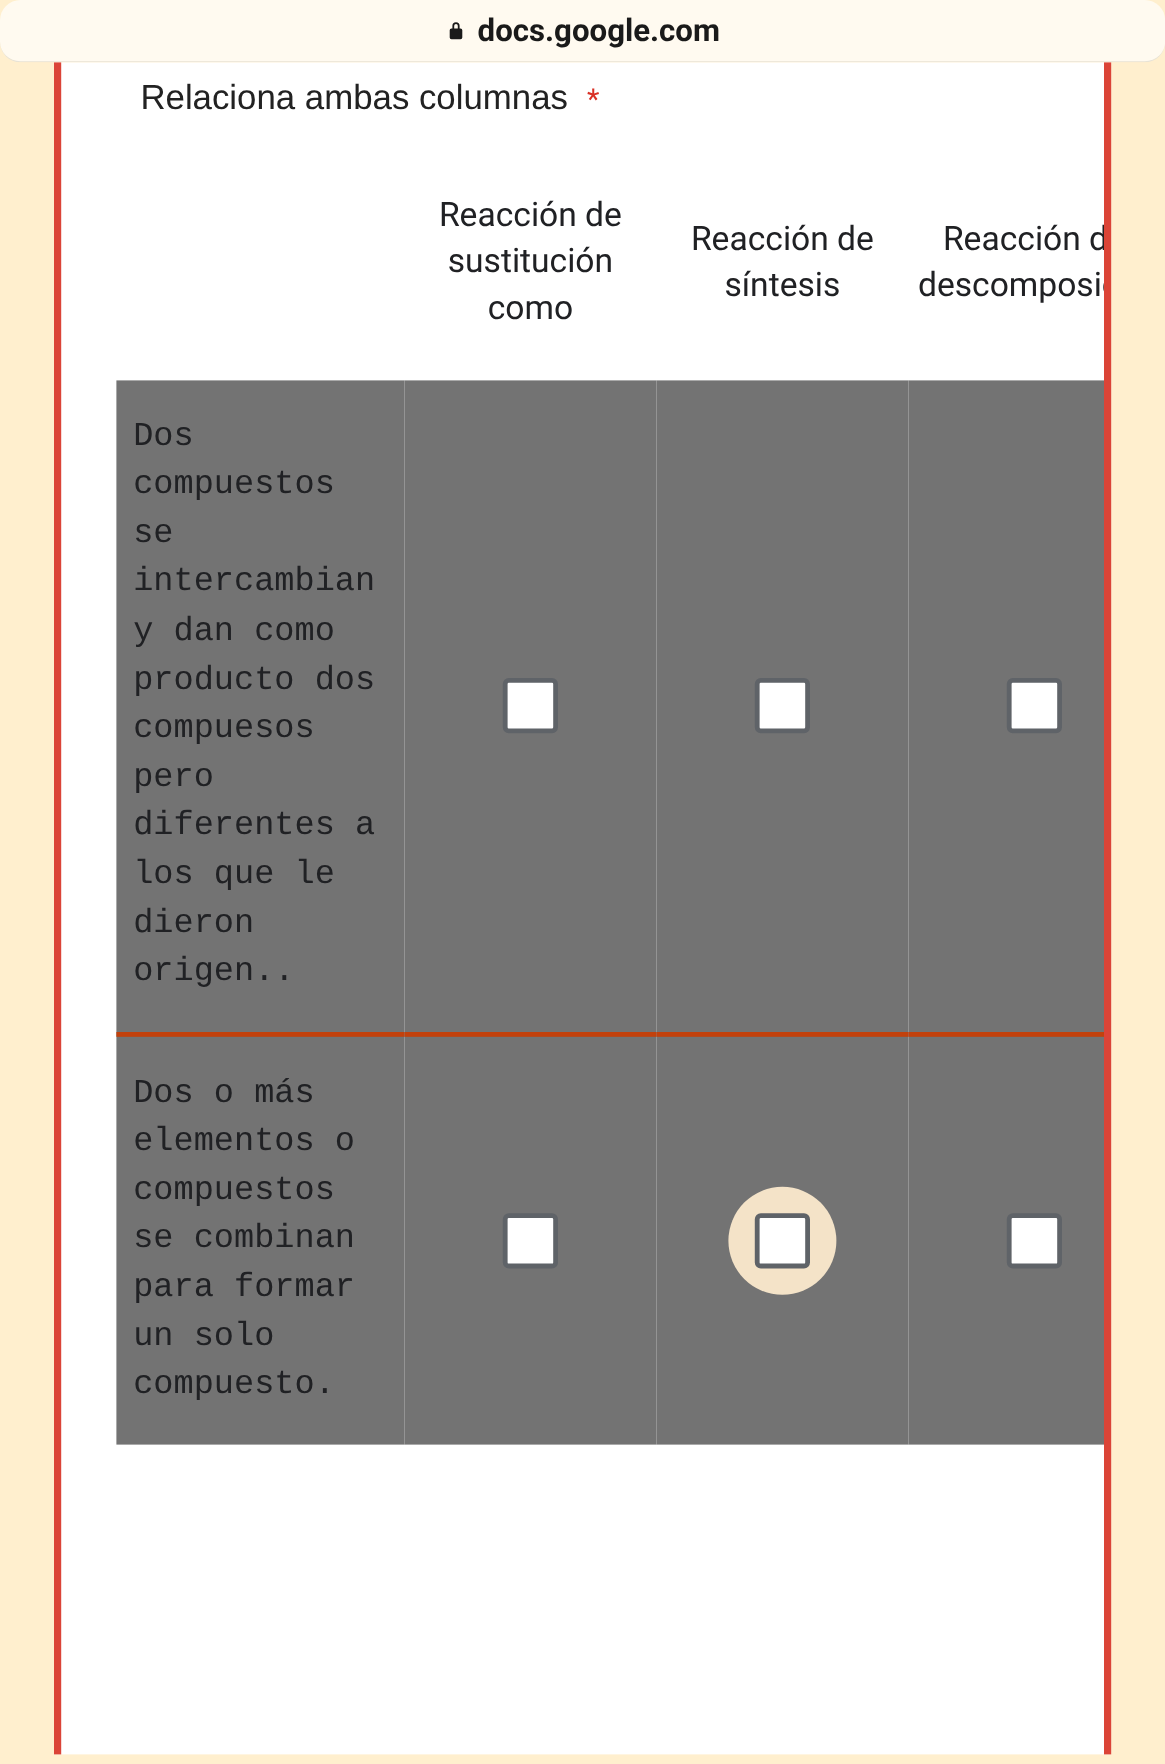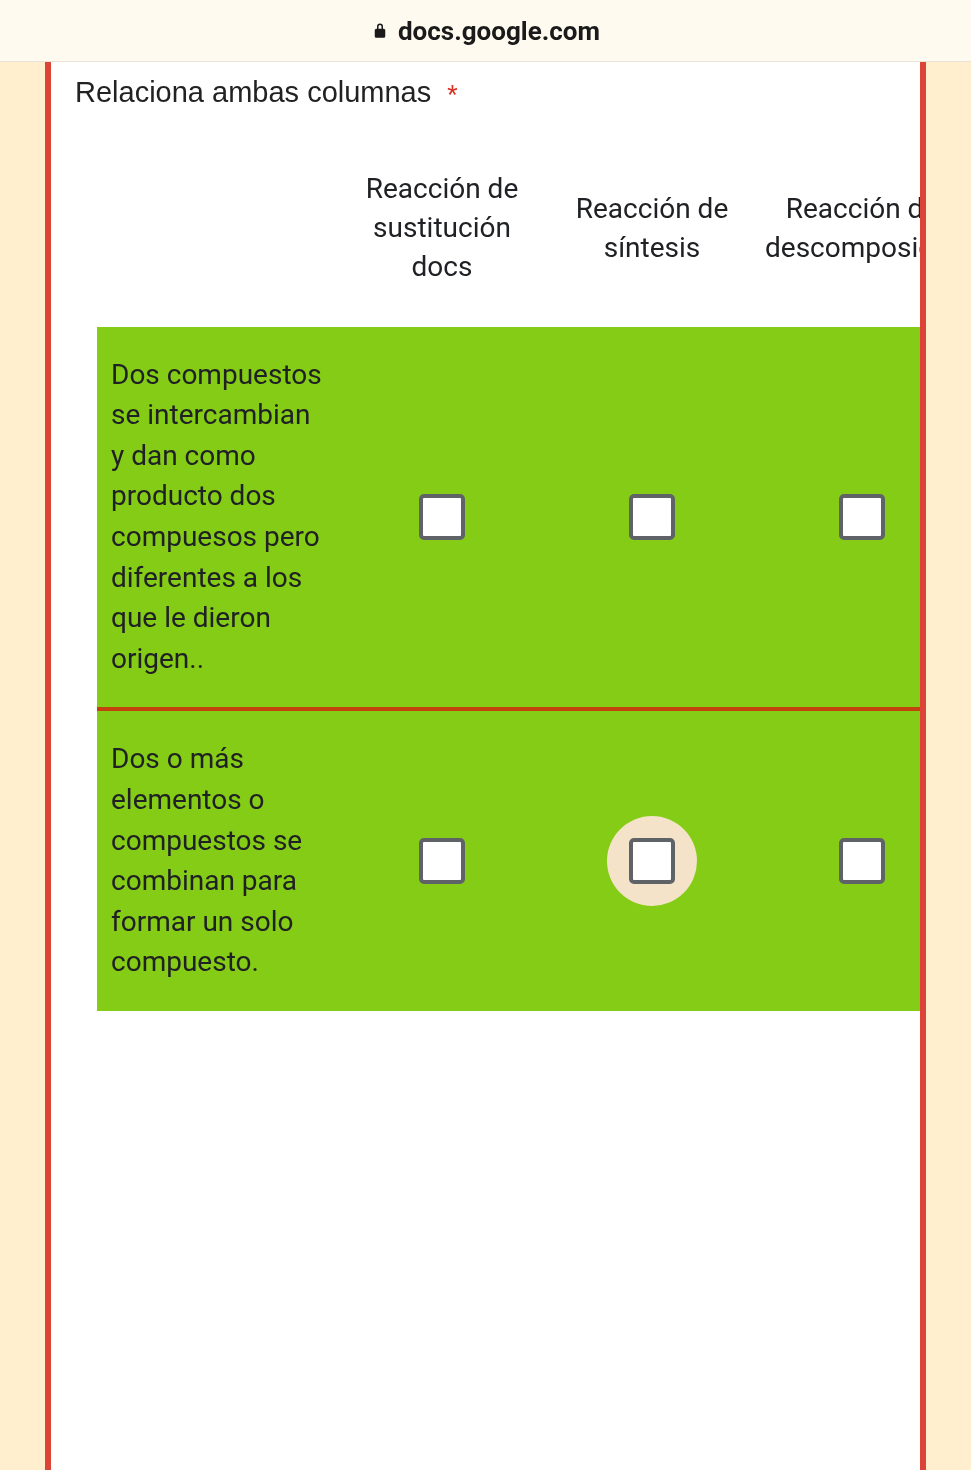--- a/index.html
+++ b/index.html
@@ -9,26 +9,27 @@
     }
     body {
       font-family: Roboto, Arial, sans-serif;
       background: #ffefce;
       width: 971px;
       height: 1470px;
       overflow: hidden;
     }
     .url-bar {
       background: #fffaf0;
-      height: 62px;
+      height: 52px;
       display: flex;
       align-items: center;
       justify-content: center;
       gap: 9px;
       border-bottom: 1px solid #e8e3d6;
+      border-radius: 17px;
     }
     .lock-icon {
       width: 18px;
       height: 18px;
     }
     .url-text {
       font-size: 26px;
       font-weight: 700;
       color: #1a1a1a;
     }
@@ -36,21 +37,21 @@
       padding: 0 45px;
     }
     .card {
       background: #ffffff;
       border-left: 6px solid #db4437;
       border-right: 6px solid #db4437;
       min-height: 1410px;
       padding: 0;
     }
     .question-title-row {
-      padding: 14px 46px 30px 24px;
+      padding: 14px 46px 30px 66px;
       display: flex;
       align-items: baseline;
       gap: 16px;
       text-align: right;
     }
     .question-title {
       font-family: "Comic Sans MS", "Comic Sans", cursive, sans-serif;
       font-size: 29px;
       color: #222;
     }
@@ -76,22 +77,23 @@
       width: 210px;
       font-size: 28px;
       font-weight: 400;
       color: #202124;
       text-align: center;
       vertical-align: middle;
       padding: 30px 8px 40px 8px;
       line-height: 1.4;
     }
     tbody tr td {
-      background: #84cc16;
+      background: #737373;
       vertical-align: middle;
+      font-family: Liberation Mono, monospace;
     }
     tbody tr + tr td {
       border-top: 4px solid #c2410c;
     }
     td.row-label {
       width: 240px;
       font-size: 28px;
       color: #202124;
       padding: 28px 14px 28px 14px;
       line-height: 1.45;
@@ -138,21 +140,21 @@
     <div class="question-title-row">
       <span class="question-title">Relaciona ambas columnas</span>
       <span class="required-star">*</span>
     </div>
 
     <div class="grid-scroll">
       <table>
         <thead>
           <tr>
             <th class="row-label-header"></th>
-            <th class="col-header">Reacción de sustitución docs</th>
+            <th class="col-header">Reacción de sustitución como</th>
             <th class="col-header">Reacción de síntesis</th>
             <th class="col-header">Reacción de descomposición</th>
           </tr>
         </thead>
         <tbody id="grid-body">
         <tr>
               <td class="row-label">Dos compuestos se intercambian y dan como producto dos compuesos pero diferentes a los que le dieron origen..</td>
               <td class="cell"><div class="checkbox-wrap">
                   <div class="checkbox"></div>
                 </div></td>

